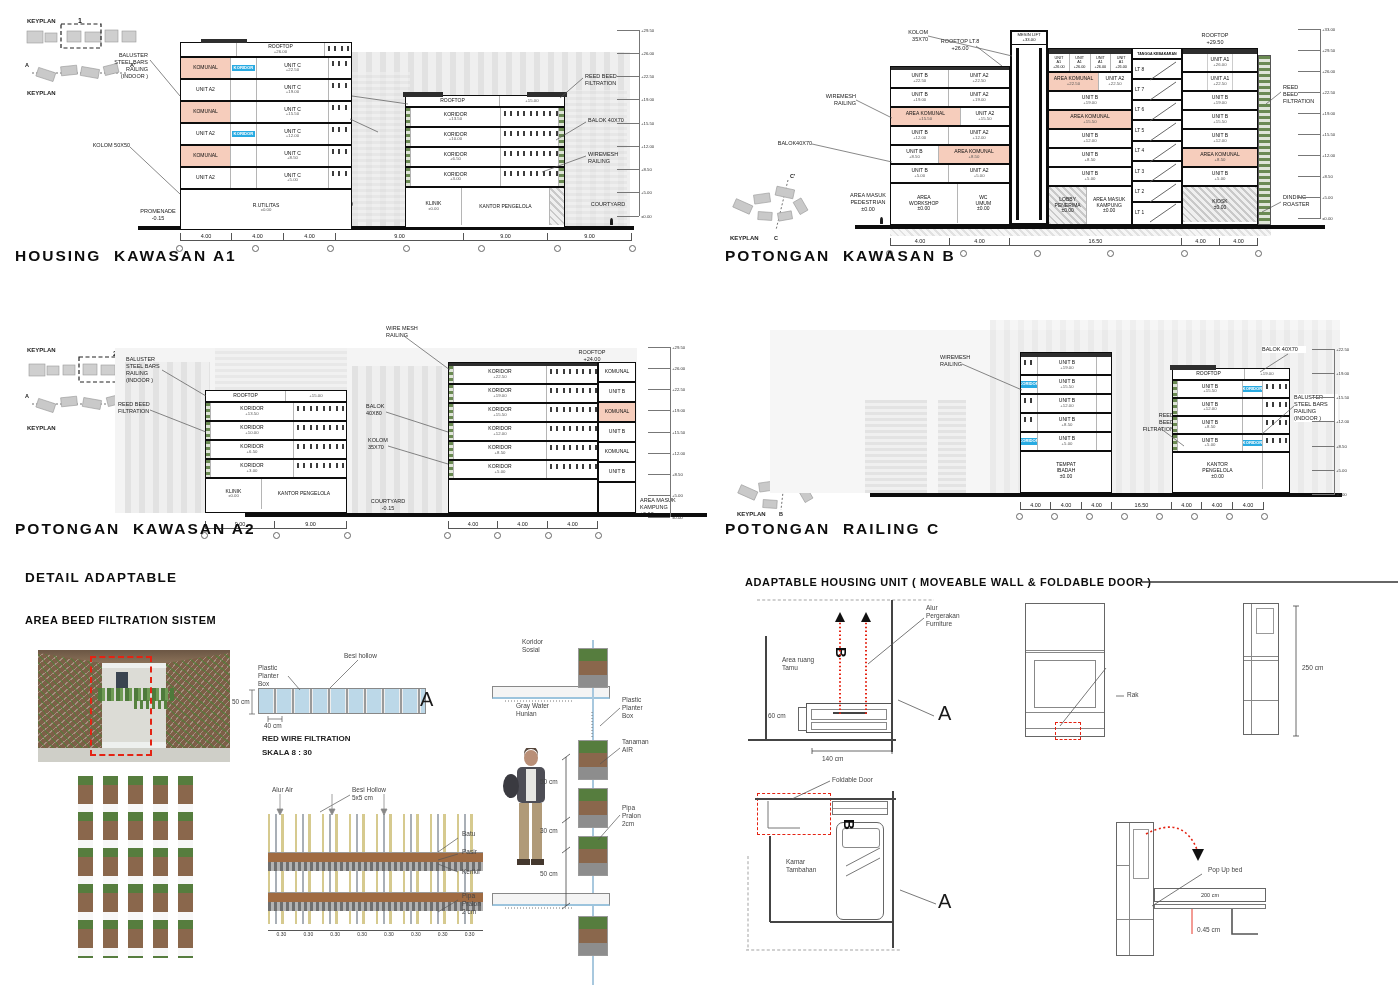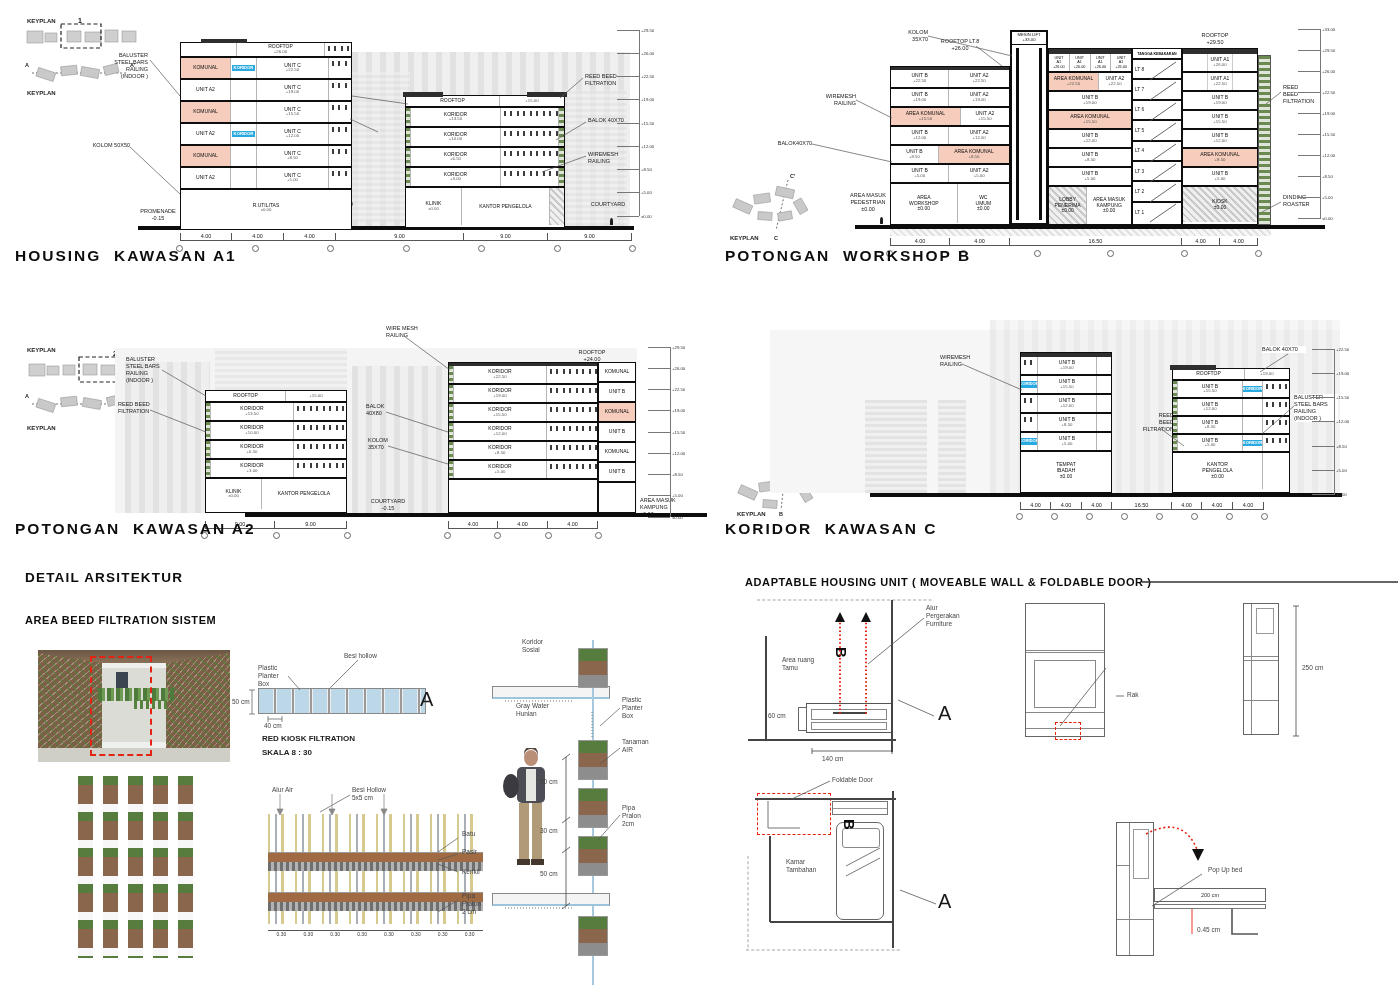--- a/index.html
+++ b/index.html
@@ -754,21 +754,21 @@
   <div class="sr">
         <i></i>
         <span>+5.00</span>
       </div>
   <div class="sr">
         <i></i>
         <span>±0.00</span>
       </div>
 </div>
 
-<div class="t1" style="left:725px;top:247px">POTONGAN  WORKSHOP B</div>
+<div class="t1" style="left:725px;top:247px">POTONGAN  KAWASAN B</div>
 
 <svg class="ab" style="left:25px;top:342px" width="120" height="95" viewBox="0 0 120 95">
   <text x="2" y="10" font-size="6" font-weight="bold" fill="#222">KEYPLAN</text>
   <g fill="#cfcfcf" stroke="#9a9a9a" stroke-width="0.6">
     <rect x="4" y="22" width="16" height="12"></rect>
         <rect x="22" y="24" width="12" height="9"></rect>
         <rect x="38" y="23" width="12" height="10"></rect>
     <rect x="58" y="22" width="14" height="11"></rect>
         <rect x="76" y="23" width="14" height="10"></rect>
   </g>
@@ -1215,23 +1215,23 @@
   <div class="sr">
         <i></i>
         <span>+5.00</span>
       </div>
   <div class="sr">
         <i></i>
         <span>±0.00</span>
       </div>
 </div>
 
-<div class="t1" style="left:725px;top:520px">KORIDOR  KAWASAN C</div>
-
-<div class="t2" style="left:25px;top:570px">DETAIL ARSITEKTUR</div>
+<div class="t1" style="left:725px;top:520px">POTONGAN  RAILING C</div>
+
+<div class="t2" style="left:25px;top:570px">DETAIL ADAPTABLE</div>
 <div class="t3" style="left:25px;top:614px">AREA BEED FILTRATION SISTEM</div>
 
 <div class="ab" style="left:38px;top:650px;width:192px;height:112px;background:#eef0ee;overflow:hidden">
   <div class="ab" style="left:-6px;top:0;width:210px;height:13px;background:linear-gradient(#6b5644,#8a7158)"></div>
   <div class="ab speck" style="left:0;top:8px;width:64px;height:104px;background-color:#7d5f48;transform:skewY(9deg)"></div>
   <div class="ab speck" style="left:128px;top:8px;width:64px;height:104px;background-color:#7d5f48;transform:skewY(-9deg)"></div>
   <div class="ab" style="left:64px;top:18px;width:64px;height:74px;background:#dcdcd6"></div>
   <div class="ab" style="left:78px;top:22px;width:12px;height:16px;background:#3a4450"></div>
   <div class="ab" style="left:60px;top:38px;width:76px;height:13px;background:repeating-linear-gradient(90deg,#4e7a3b 0 4px,#6f9b55 4px 7px,rgba(0,0,0,0) 7px 9px)"></div>
   <div class="ab" style="left:96px;top:50px;width:36px;height:9px;background:repeating-linear-gradient(90deg,#57833f 0 3px,rgba(0,0,0,0) 3px 6px)"></div>
@@ -1247,21 +1247,21 @@
       <div class="pcol"></div>
 </div>
 
 <div class="lb6" style="left:344px;top:652px">Besi hollow</div>
 <div class="lb6" style="left:258px;top:664px">Plastic
 Planter
 Box</div>
 <div class="ab" style="left:258px;top:688px;width:168px;height:26px;border:1px solid #888;background:repeating-linear-gradient(90deg,#bcd8e8 0 14px,#eeeeee 14px 15px,#9a9a9a 15px 17px,#eeeeee 17px 18px)"></div>
 <div class="lb6" style="left:232px;top:698px">50 cm</div>
 <div class="lb6" style="left:264px;top:722px">40 cm</div>
-<div class="lb8" style="left:262px;top:734px">RED KIOSK FILTRATION</div>
+<div class="lb8" style="left:262px;top:734px">RED WIRE FILTRATION</div>
 <div class="lb8" style="left:262px;top:748px">SKALA 8 : 30</div>
 <div class="bigA" style="left:420px;top:688px">A</div>
 
 <div class="lb6" style="left:272px;top:786px">Alur Air</div>
 <div class="lb6" style="left:352px;top:786px">Besi Hollow
 5x5 cm</div>
 <div class="ab" style="left:268px;top:814px;width:215px;height:110px">
   <div class="ab" style="left:0;top:0;width:100%;height:100%;background-image:repeating-linear-gradient(90deg,#d6ca8f 0 2.5px,rgba(0,0,0,0) 2.5px 13.5px),repeating-linear-gradient(90deg,#a9afb6 0 2px,rgba(0,0,0,0) 2px 27px);background-position:0 0,7px 0"></div>
   <div class="ab" style="left:0;top:38px;width:100%;height:10px;background:#a06b42;border-top:1px solid #999"></div>
   <div class="ab" style="left:0;top:48px;width:100%;height:9px;background:repeating-linear-gradient(90deg,#6f6f6f 0 3px,#b3b3b3 3px 6px)"></div>

